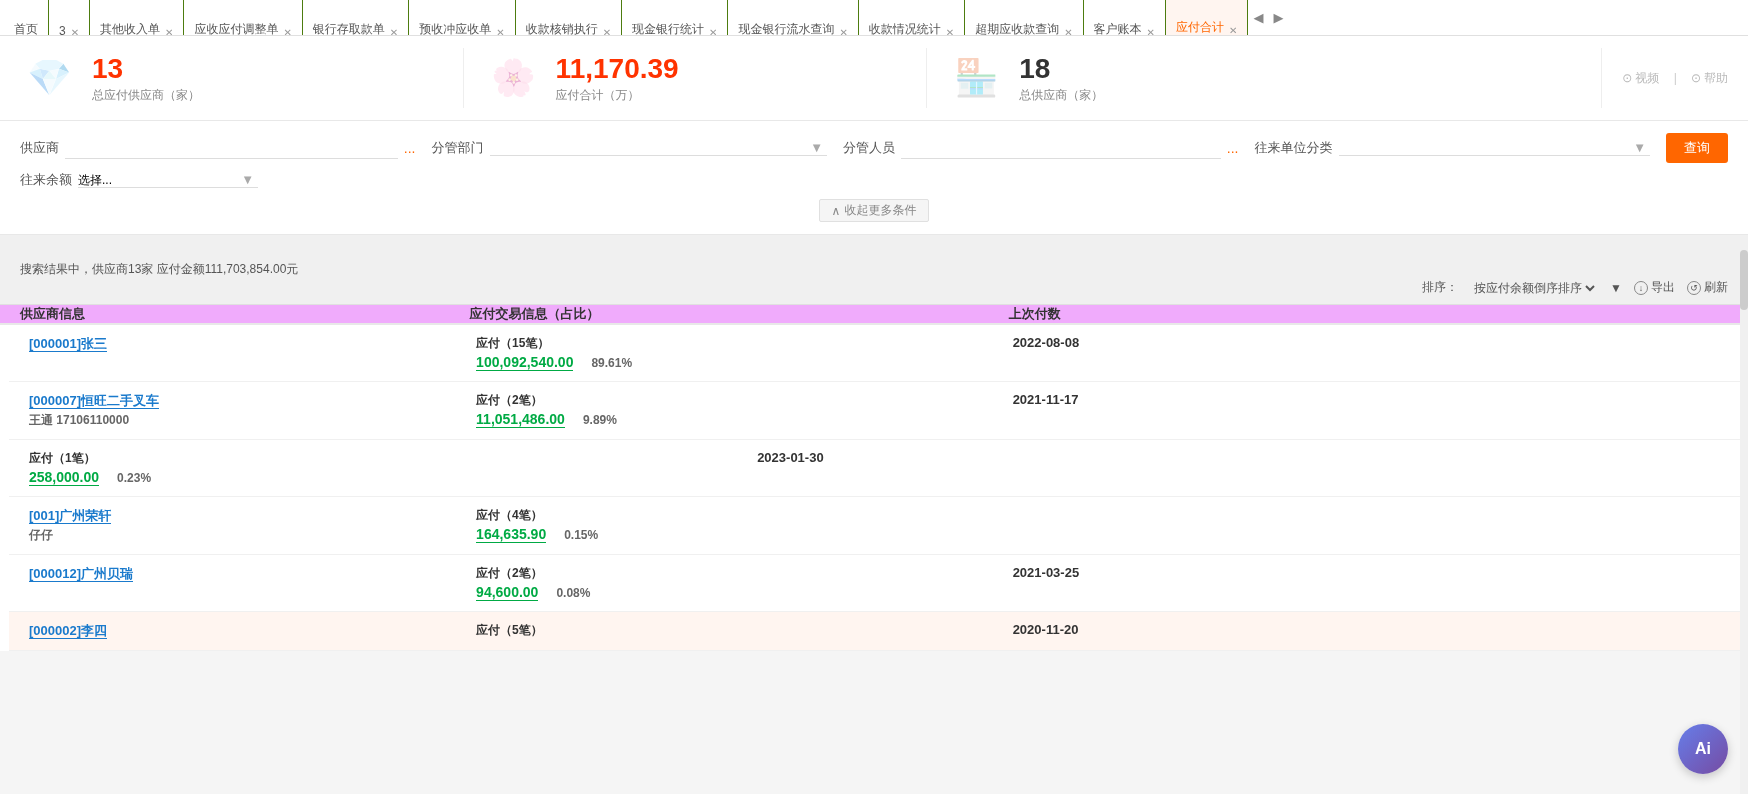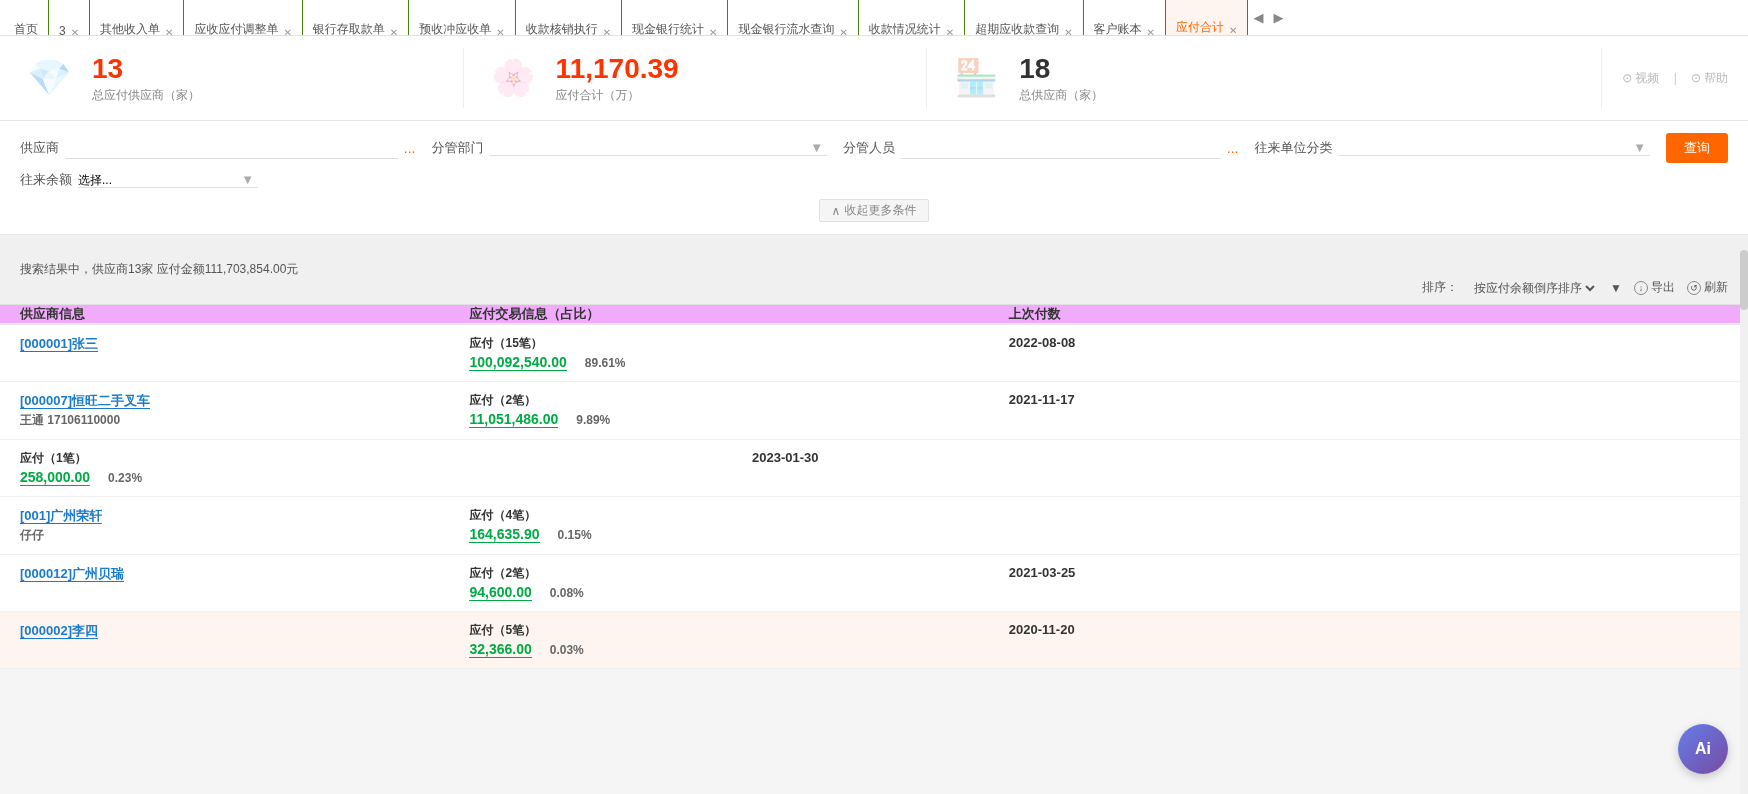--- a/index.html
+++ b/index.html
@@ -252,20 +252,21 @@
     .col-transaction { flex: 3; font-weight: bold; font-size: 13px; color: #333; }
     .col-lastpay { flex: 2; font-weight: bold; font-size: 13px; color: #333; }
     .col-extra { flex: 2; }
 
     .table-row {
       display: flex;
       padding: 10px 20px;
       border-bottom: 1px solid #f0f0f0;
       align-items: flex-start;
       background: #fff;
+      margin-left: 9px;
     }
     .table-row.highlighted { background: #fff5f0; }
 
     .supplier-link {
       color: #1a7acc;
       text-decoration: none;
       font-size: 13px;
       border-bottom: 1px solid #1a7acc;
     }
     .supplier-sub {
@@ -599,24 +600,20 @@
     </div>
     <div class="col-extra"></div>
   </div>
 
   <div class="table-row highlighted">
     <div class="col-supplier">
       <a href="#" class="supplier-link">[000002]李四</a>
     </div>
     <div class="col-transaction">
       <div class="trans-label">应付（5笔）</div>
-      <div style="display:flex;align-items:center;gap:6px;margin-top:2px;">
-        <a href="#" class="trans-amount">32,366.00</a>
-        <span class="trans-pct">0.03%</span>
-      </div>
     </div>
     <div class="col-lastpay">
       <span class="last-pay-date">2020-11-20</span>
     </div>
     <div class="col-extra"></div>
   </div>
 
 </div>
 
 <div class="scrollbar-stub">

